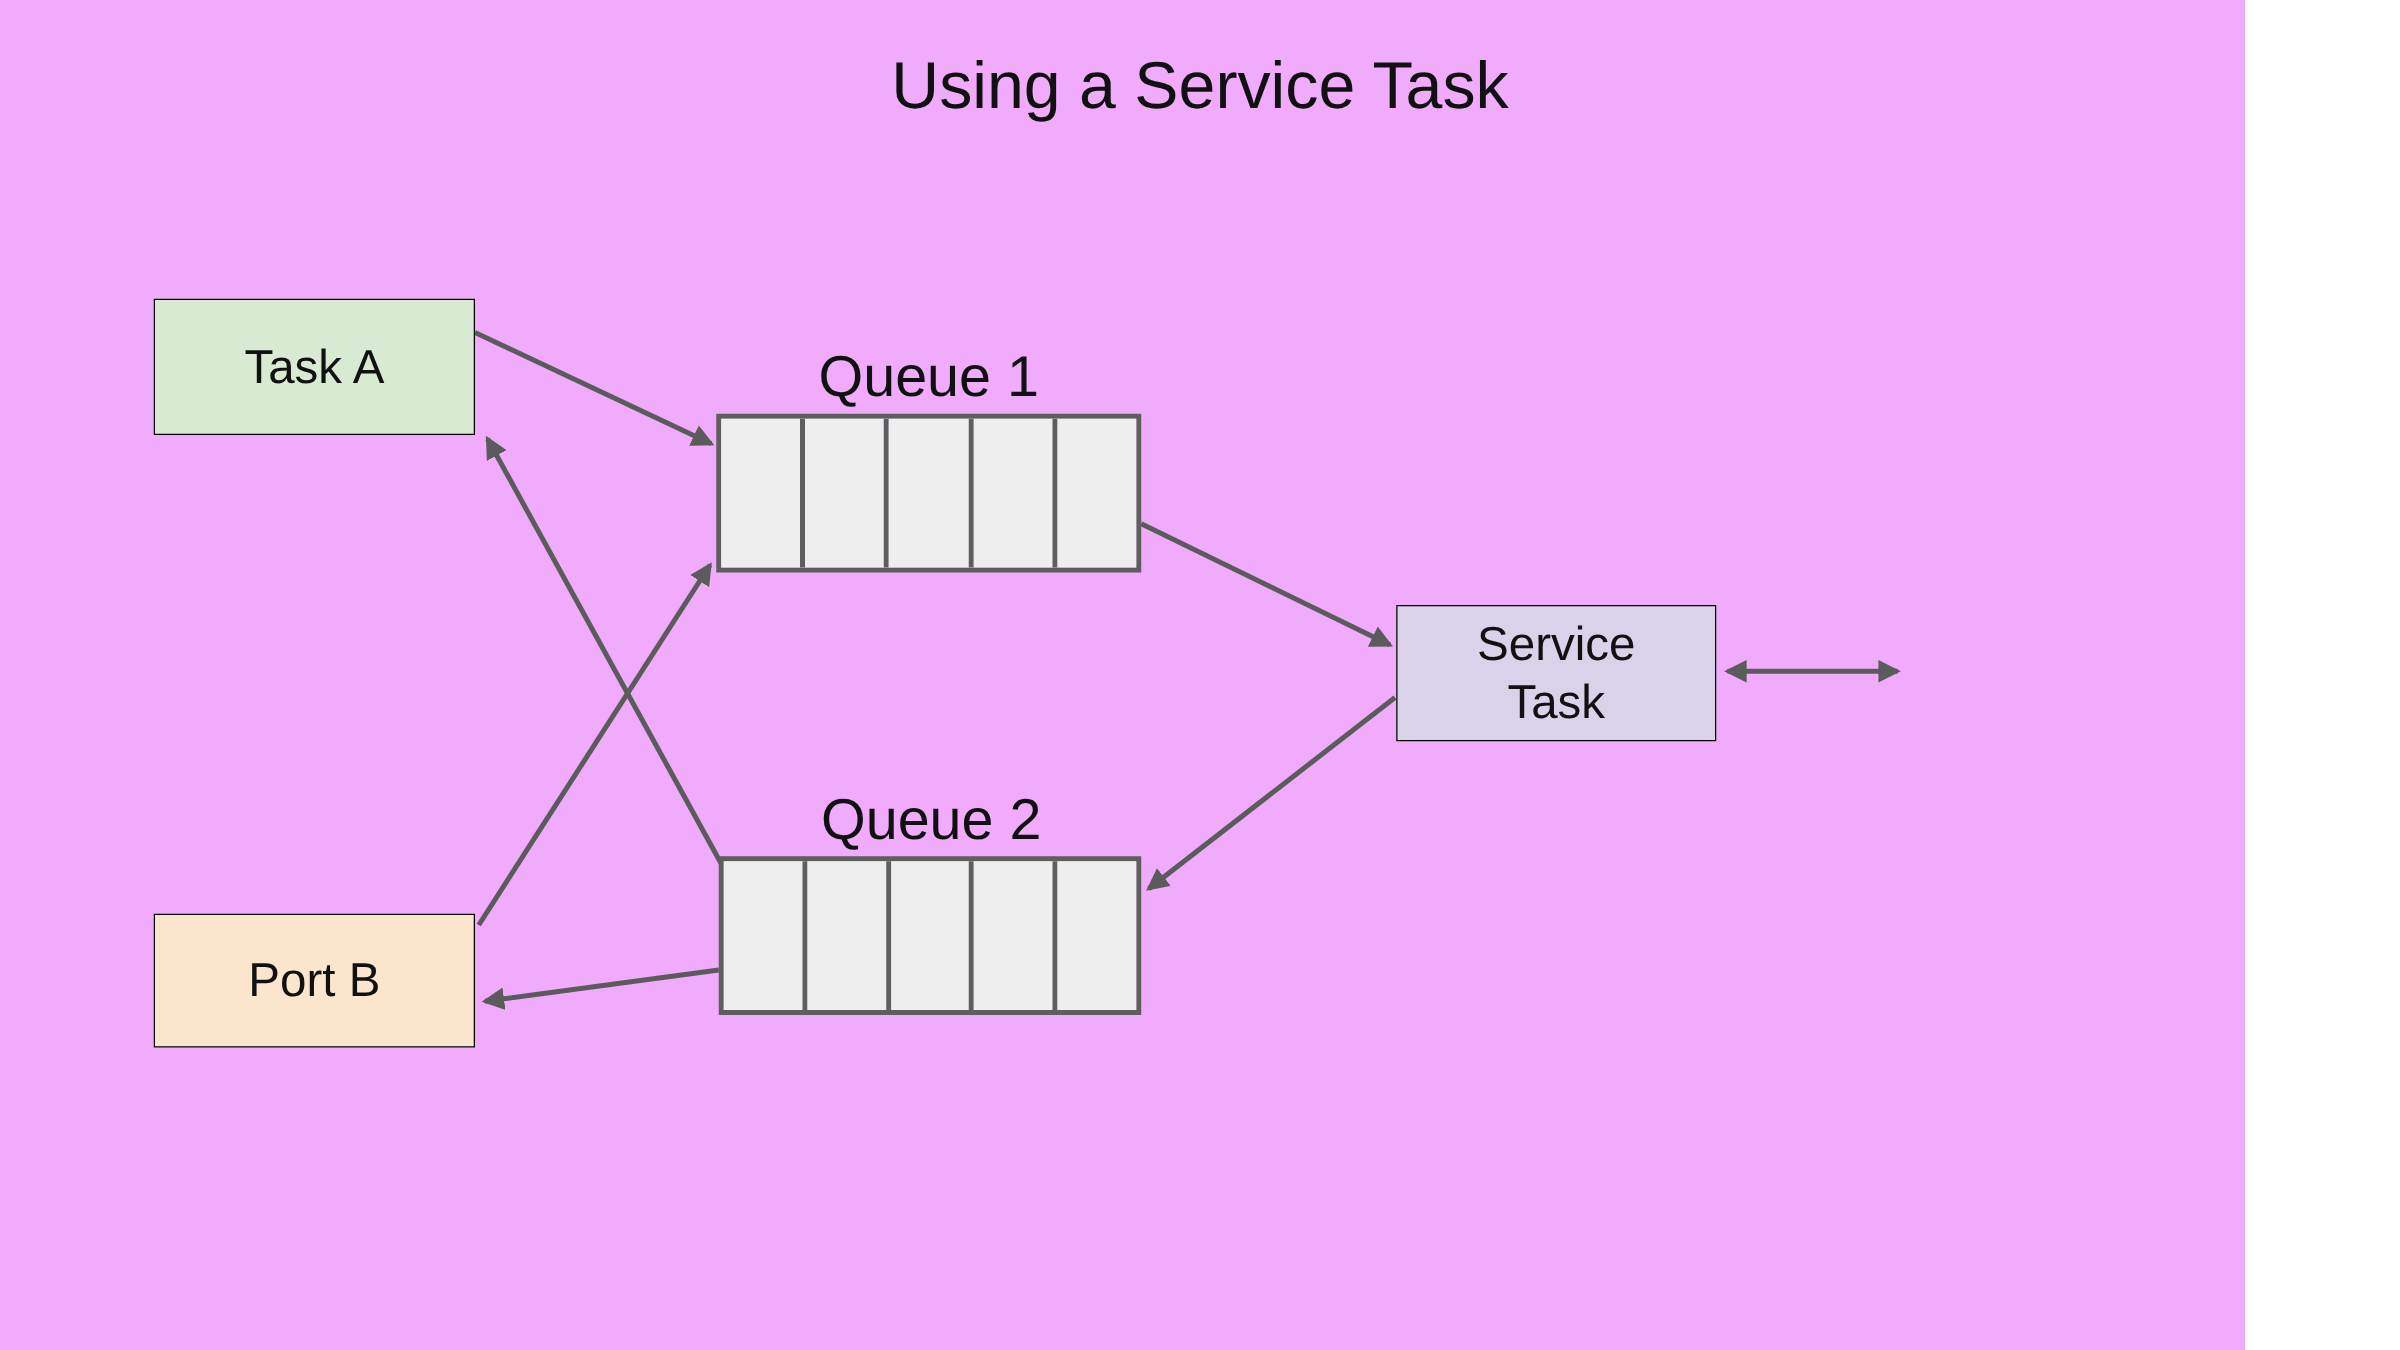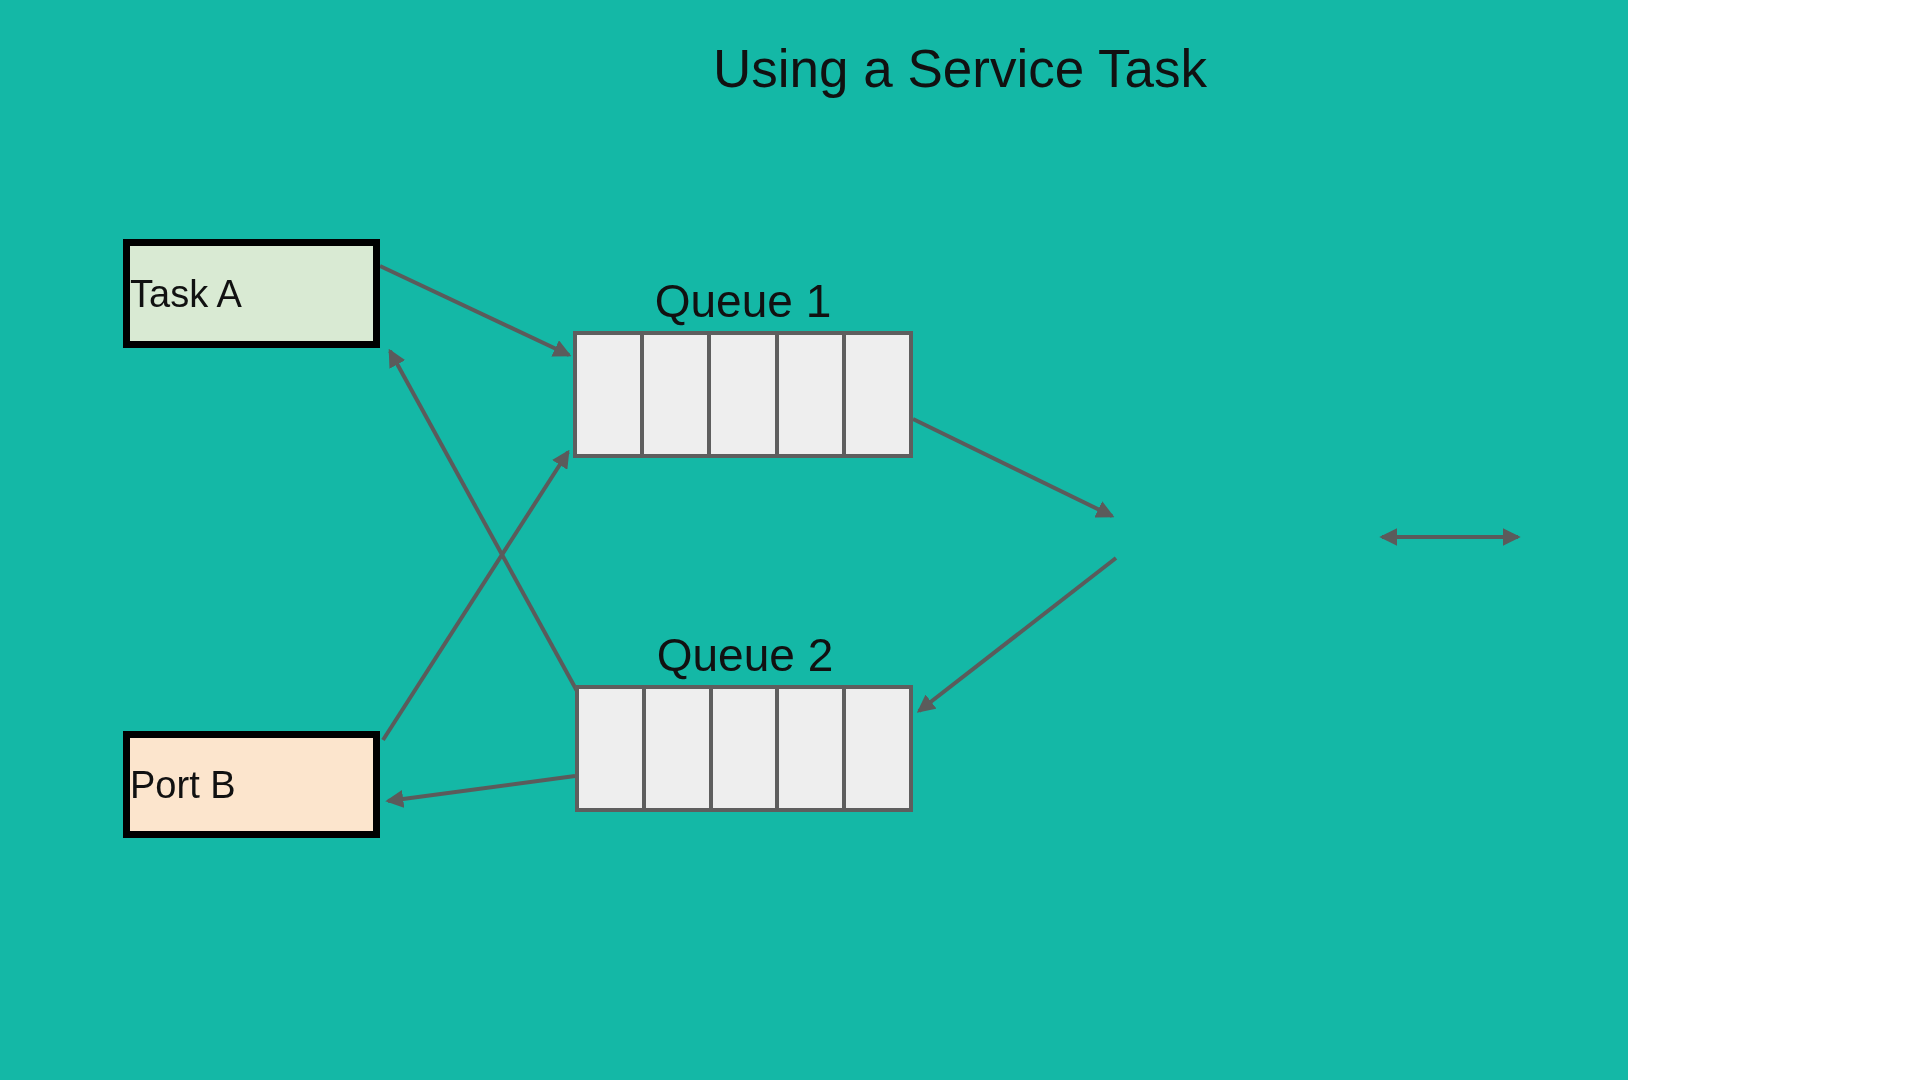--- a/index.html
+++ b/index.html
@@ -3,23 +3,23 @@
 <meta charset="utf-8">
 <style>
   html, body {
     margin: 0;
     padding: 0;
     background: #ffffff;
     font-family: "Liberation Sans", sans-serif;
   }
   .canvas {
     position: relative;
-    width: 1628px;
+    width: 1796px;
     height: 1080px;
-    background: #14b8a6;
+    background: #f0abfc;
     overflow: hidden;
   }
   .title {
     position: absolute;
     top: 38px;
     left: 0;
     width: 1920px;
     text-align: center;
     font-size: 53px;
     font-weight: 400;
@@ -37,24 +37,24 @@
   }
   .arrow-layer line {
     stroke: #5b5b5b;
     stroke-width: 4;
   }
   #arrowhead path { fill: #5b5b5b; }
 
   .node {
     position: absolute;
     box-sizing: border-box;
-    border: 7px solid #000000;
+    border: 1px solid #000000;
     display: flex;
     align-items: center;
-    justify-content: flex-start;
+    justify-content: center;
     font-size: 38px;
     color: #111111;
     line-height: 46px;
     text-align: center;
   }
   .task-a   { left: 123px; top: 239px; width: 257px; height: 109px; background: #d9ead3; }
   .task-b   { left: 123px; top: 731px; width: 257px; height: 107px; background: #fce5cd; }
   .service  { left: 1117px; top: 484px; width: 256px; height: 109px; background: #d9d2e9; }
   .service .node-label { width: 160px; }
   .serial   { left: 1526px; top: 472px; width: 274px; height: 128px; background: #fff2cc; border-radius: 50%; }
@@ -127,15 +127,18 @@
       <div class="queue-cell"></div>
       <div class="queue-cell"></div>
       <div class="queue-cell"></div>
       <div class="queue-cell"></div>
     </div>
 
   <div class="node task-b">
     <span class="node-label">Port B</span>
   </div>
 
+  <div class="node service">
+    <span class="node-label">Service Task</span>
+  </div>
 
 
 </div>
 
 </body></html>

